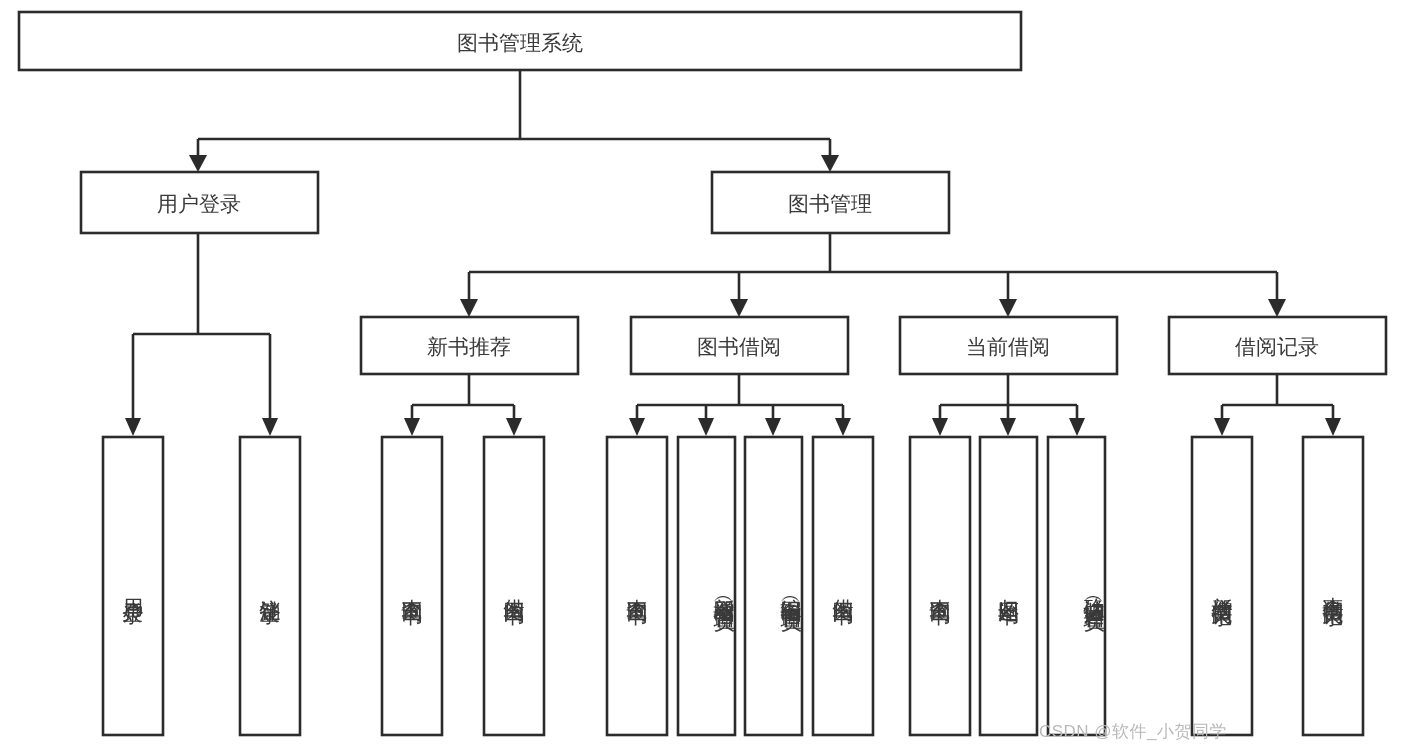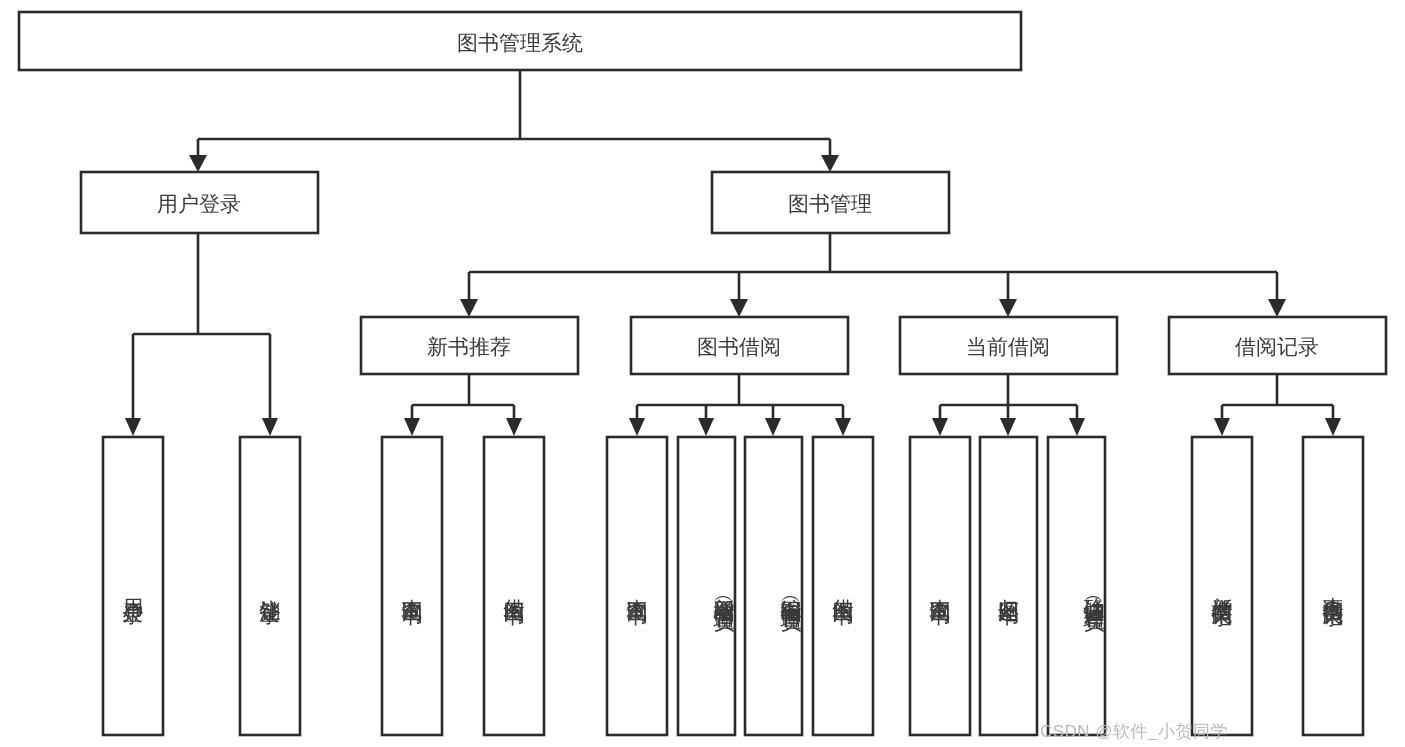--- a/index.html
+++ b/index.html
@@ -11,21 +11,20 @@
     width: 1405px;
     height: 747px;
     font-family: "Liberation Sans", "DejaVu Sans", sans-serif;
     overflow: hidden;
   }
   #diagram-root {
     position: relative;
     width: 1239px;
     height: 747px;
     background: #ffffff;
-    padding-left: 8px;
   }
   svg#flow-svg {
     position: absolute;
     left: 0;
     top: 0;
     width: 1405px;
     height: 747px;
     display: block;
   }
   .node-box {
@@ -69,21 +68,21 @@
     font-family: "Liberation Sans", "DejaVu Sans", sans-serif;
     font-size: 21px;
     line-height: 1.05;
     letter-spacing: 2px;
     color: #3a3a3a;
     pointer-events: none;
     white-space: nowrap;
   }
   .watermark {
     position: absolute;
-    right: 19px;
+    right: 12px;
     bottom: 4px;
     font-family: "Liberation Sans", "DejaVu Sans", sans-serif;
     font-size: 17px;
     color: #b9b9b9;
     letter-spacing: 0.5px;
     white-space: nowrap;
   }
 </style>
 </head>
 <body>

